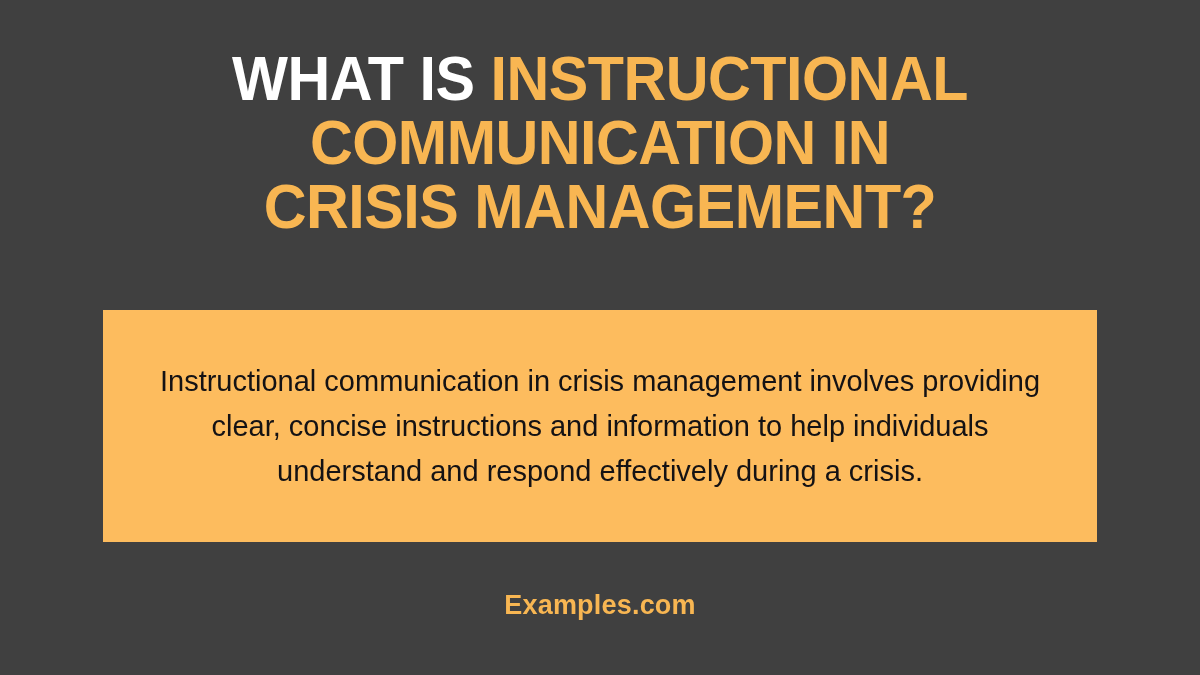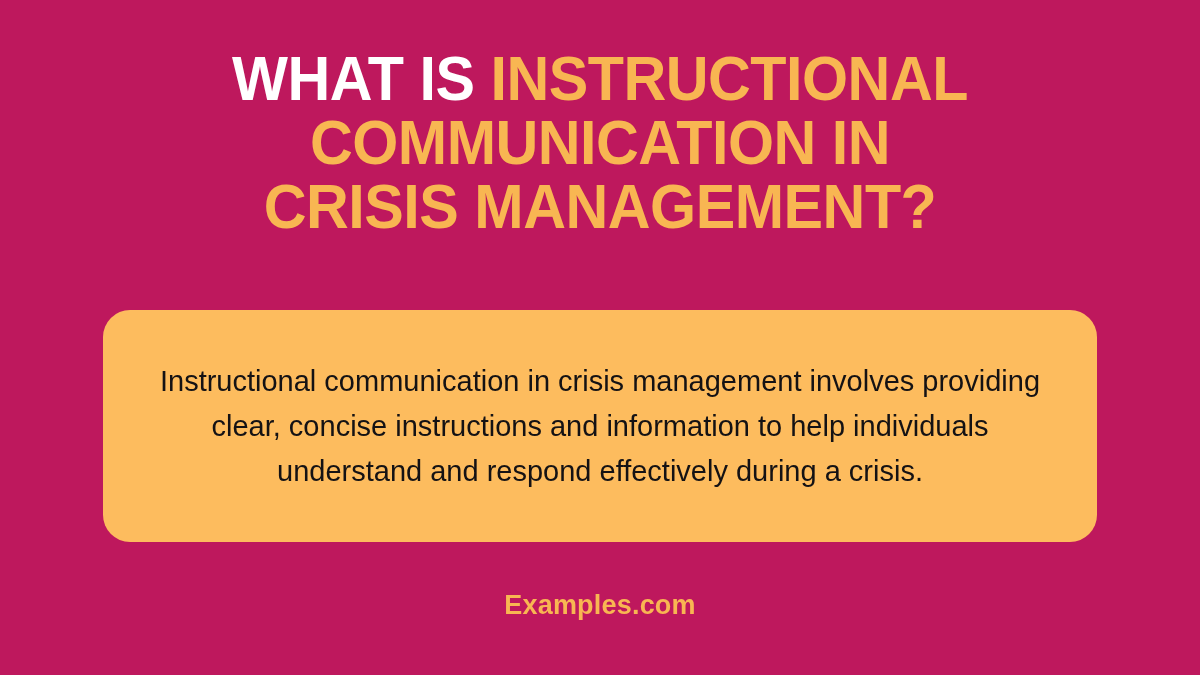--- a/index.html
+++ b/index.html
@@ -9,21 +9,21 @@
   }
   body {
     background: #1b1718;
     font-family: "Liberation Sans", sans-serif;
   }
 
   .slide {
     position: relative;
     width: 1200px;
     height: 675px;
-    background: #be185d;
+    background: #404040;
     overflow: hidden;
     box-sizing: border-box;
   }
 
   
   .title-block {
     position: absolute;
     left: 0;
     top: 46px;
     width: 1200px;
@@ -59,21 +59,20 @@
     left: 103px;
     top: 310px;
     width: 994px;
     height: 232px;
     background: #fdbc5e;
     display: flex;
     align-items: center;
     justify-content: center;
     box-sizing: border-box;
     padding: 10px 28px;
-    border-radius: 27px;
   }
 
   .body-text {
     margin: 0;
     color: #141214;
     font-family: "Liberation Sans", sans-serif;
     font-weight: 400;
     font-size: 29px;
     line-height: 45px;
     text-align: center;

